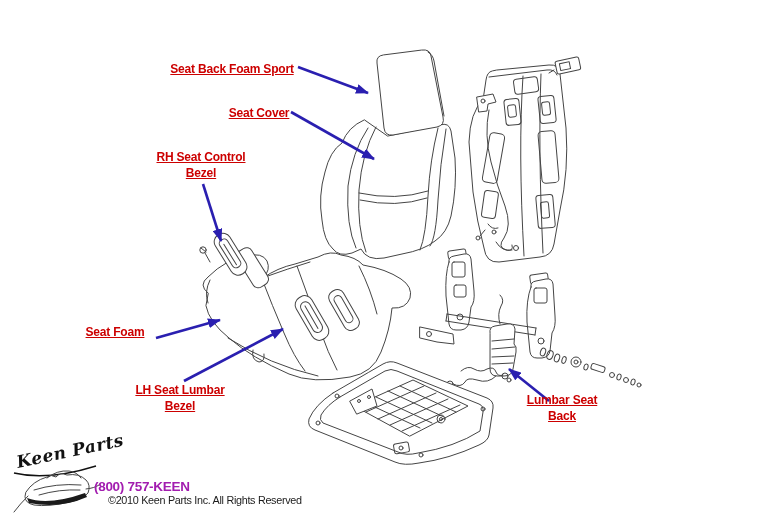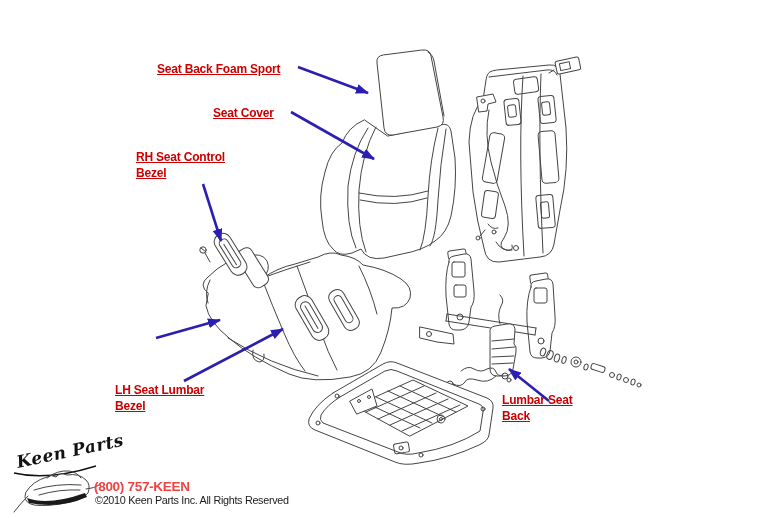--- a/index.html
+++ b/index.html
@@ -3,29 +3,29 @@
 <meta charset="utf-8">
 <style>
   html,body{margin:0;padding:0;background:#fff;}
   .stage{
     position:relative;width:770px;height:518px;background:#ffffff;overflow:hidden;
     font-family:"Liberation Sans",sans-serif;
   }
   .stage svg{position:absolute;left:0;top:0;}
   .part-label{
     position:absolute;color:#cc0000;font-weight:bold;font-size:12px;line-height:16px;
-    letter-spacing:-0.2px;text-decoration:underline;cursor:pointer;
+    letter-spacing:-0.2px;text-align:center;text-decoration:underline;cursor:pointer;
   }
   .part-label span{display:block;}
   .phone{
-    position:absolute;left:94px;top:479px;color:#ef4444;font-weight:bold;
+    position:absolute;left:94px;top:479px;color:#a21caf;font-weight:bold;
     font-size:13.5px;letter-spacing:-0.3px;
   }
   .copyright{
-    position:absolute;left:95px;top:494px;color:#1b1b1b;font-size:10.8px;letter-spacing:-0.3px;text-align:right;
+    position:absolute;left:108px;top:494px;color:#1b1b1b;font-size:10.8px;letter-spacing:-0.3px;text-align:right;
   }
   .lineart{stroke:#454545;stroke-width:1;fill:none;stroke-linecap:round;stroke-linejoin:round;}
   .fillwhite{fill:#ffffff;}
   .arrow{stroke:#2a1fb0;stroke-width:2.6;fill:none;}
 </style>
 </head>
 <body>
 
 <div class="stage">
 
@@ -188,30 +188,31 @@
         <path class="lineart" stroke="#222" d="M47,478 Q57,470 69,471 Q77,472 81,478"></path>
         <path class="lineart" stroke="#222" d="M28,496 Q20,504 14,512 M86,489 Q95,488 99,485"></path>
       </g>
     </g>
   </svg>
 
   <div class="part-label" style="left:157px;top:61px;width:150px;">
     <span>Seat Back Foam Sport</span>
   </div>
 
-  <div class="part-label" style="left:213px;top:105px;width:120px;text-decoration:underline;">
+  <div class="part-label" style="left:199px;top:105px;width:120px;text-decoration:underline;">
     <span>Seat Cover</span>
   </div>
 
   <div class="part-label" style="left:136px;top:149px;width:130px;text-decoration:underline;">
     <span>RH Seat Control</span>
     <span>Bezel</span>
   </div>
 
   <div class="part-label" style="left:55px;top:324px;width:120px;">
+    <span>Seat Foam</span>
   </div>
 
   <div class="part-label" style="left:115px;top:382px;width:130px;">
     <span>LH Seat Lumbar</span>
     <span>Bezel</span>
   </div>
 
   <div class="part-label" style="left:502px;top:392px;width:120px;">
     <span>Lumbar Seat</span>
     <span>Back</span>

